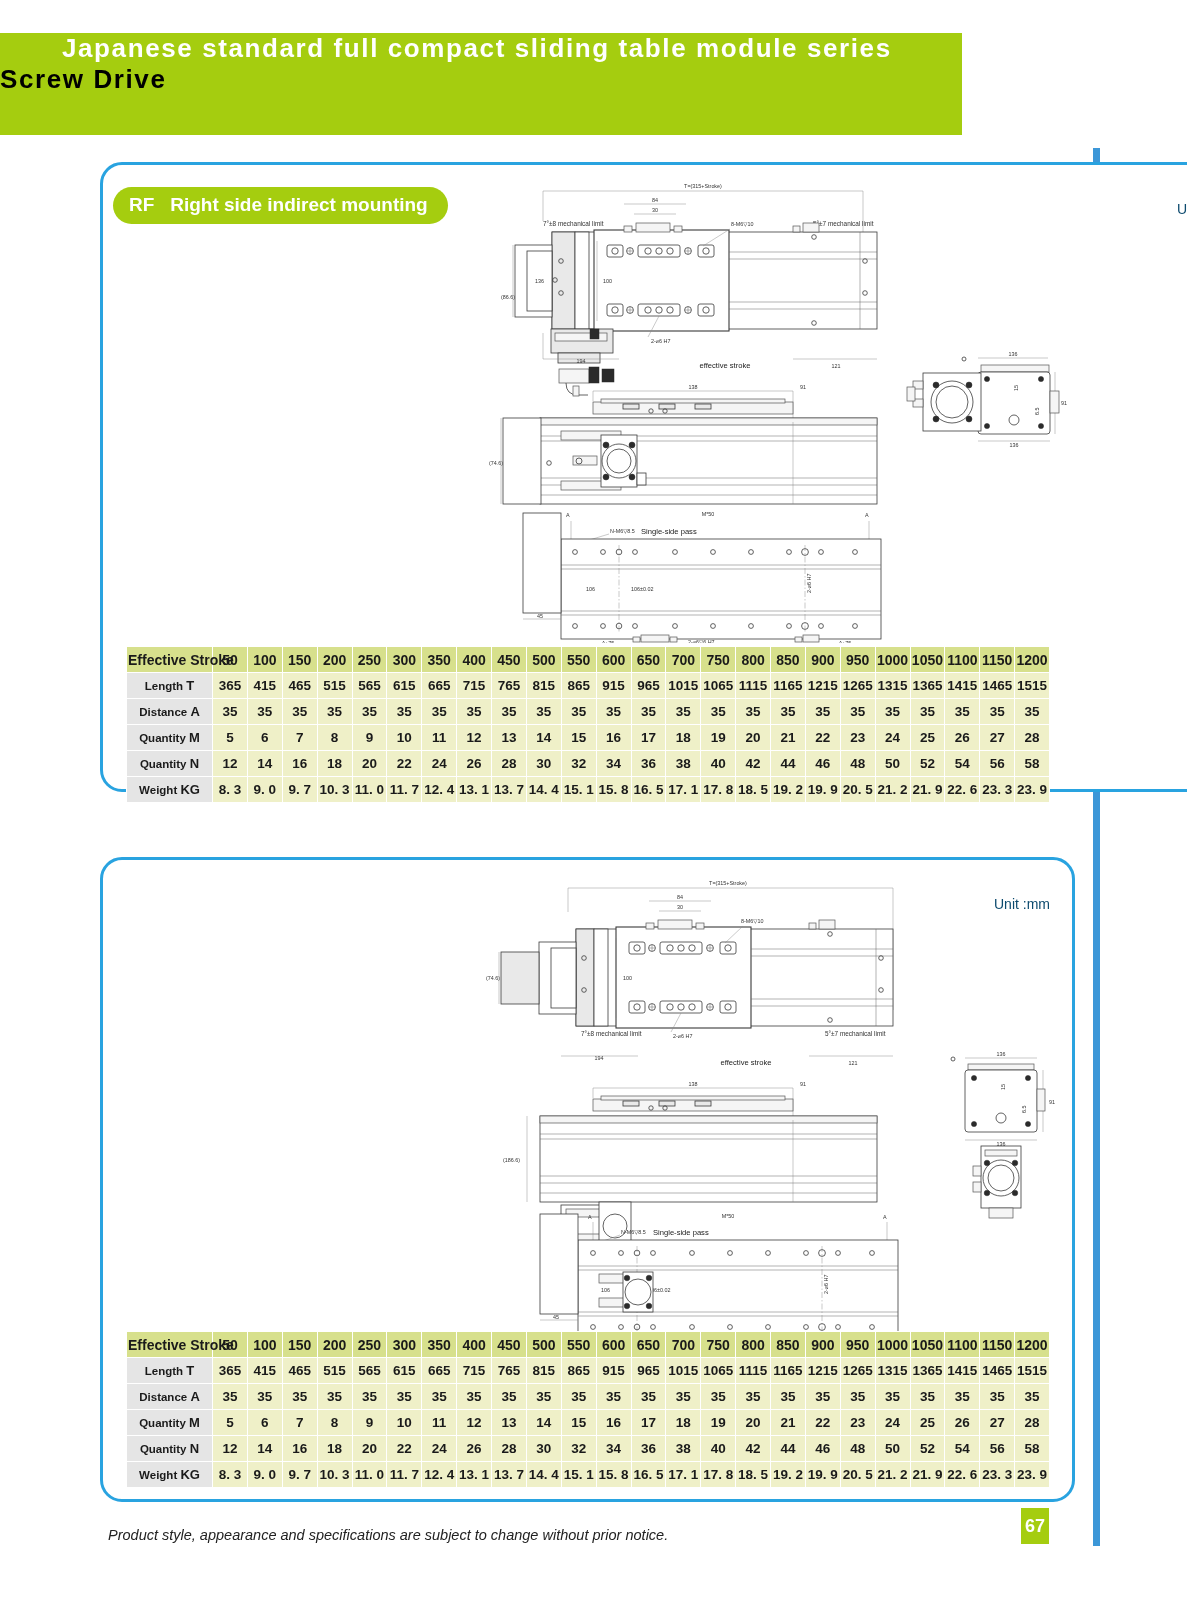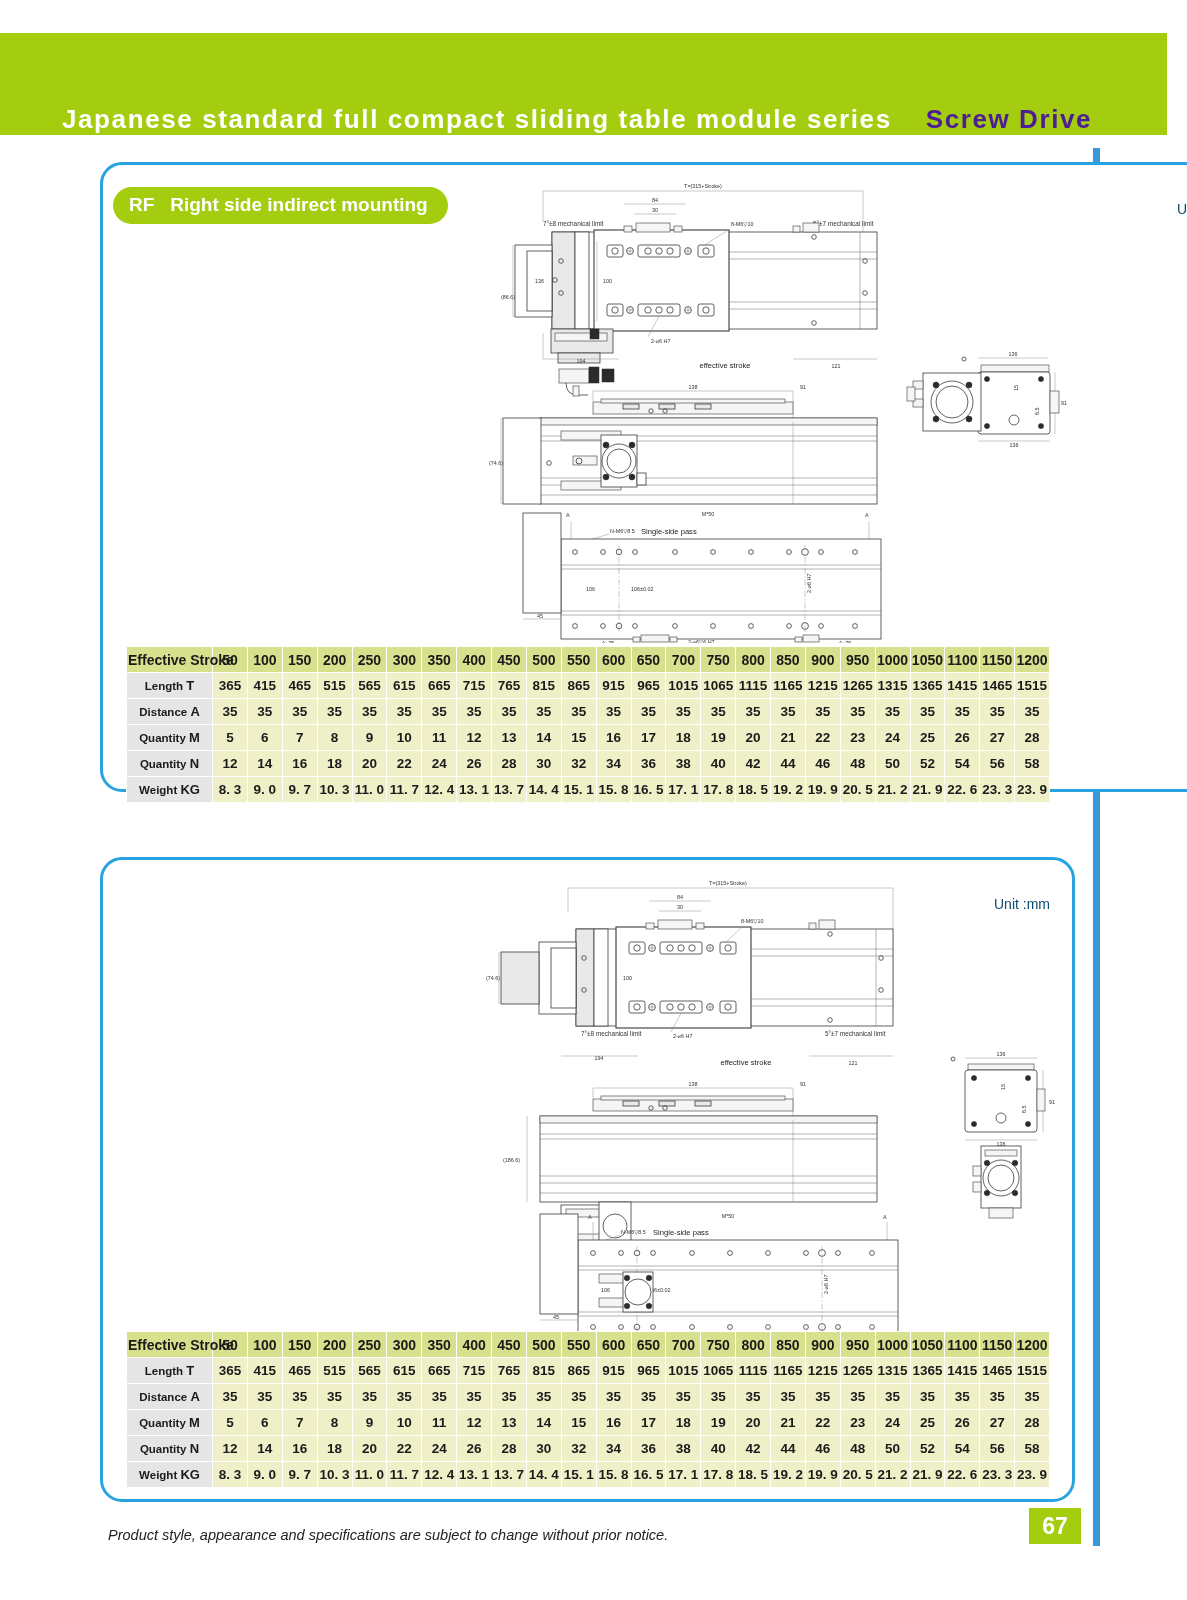--- a/index.html
+++ b/index.html
@@ -6,35 +6,35 @@
   html, body {
     width: 1187px; height: 1600px;
     background: #ffffff;
     font-family: "Liberation Sans", sans-serif;
     overflow: hidden;
   }
   .page { position: relative; width: 1187px; height: 1600px; background:#fff; }
 
   
   .banner {
-    position: absolute; left: 0; top: 33px; width: 1167px; height: 102px;
+    position: absolute; left: 0; top: 33px; width: 962px; height: 102px;
     background: #a5cd0f;
-    display: flex; align-items: flex-end;
+    display: flex; align-items: flex-start; flex-direction: column;
   }
   .banner-title {
     margin-left: 62px;
     color: #ffffff;
     font-size: 26px;
     font-weight: bold;
     letter-spacing: 1.6px;
     white-space: pre;
   }
   .banner-sub {
-    color: #4c1d95; font-size: 26px; font-weight: bold;
-    letter-spacing: 1.6px; margin-left: 34px;
+    color: #000000; font-size: 26px; font-weight: bold;
+    letter-spacing: 1.6px; 
   }
 
   
   .side-rail {
     position: absolute; left: 1093px; top: 148px; width: 7px; height: 1398px;
     background: #3c97d8;
   }
   .side-tab {
     position: absolute; left: 1110px; top: 318px; width: 46px; height: 120px;
     background: #3f7fc1; color:#fff;
@@ -105,24 +105,24 @@
   .spec-table td.val { font-size: 13.5px; }
   .rowhead .sym { font-size: 13px; font-weight: bold; }
 
   
   .footer-note {
     position: absolute; left: 108px; top: 1527px;
     font-size: 14.5px; color: #222; font-style: italic;
   }
   .page-num {
     position: absolute; left: 1021px; top: 1508px;
-    width: 52px; height: 36px;
+    width: 28px; height: 36px;
     background: #a5cd0f; color: #fff;
     display:flex; align-items:center; justify-content:center;
-    font-size: 23px; font-weight: bold; margin-left: 8px;
+    font-size: 18px; font-weight: bold;
   }
 
   
   .ln { stroke:#3a3a3a; stroke-width:0.8; fill:none; }
   .ln-thin { stroke:#666; stroke-width:0.5; fill:none; }
   .ln-dim { stroke:#888; stroke-width:0.45; fill:none; }
   .ln-dash { stroke:#888; stroke-width:0.45; fill:none; stroke-dasharray:6 2 1.5 2; }
   .fillgray { fill:#e9e9e9; stroke:#3a3a3a; stroke-width:0.8; }
   .filllt { fill:#f5f5f5; stroke:#555; stroke-width:0.7; }
   .fillwh { fill:#ffffff; stroke:#3a3a3a; stroke-width:0.8; }

